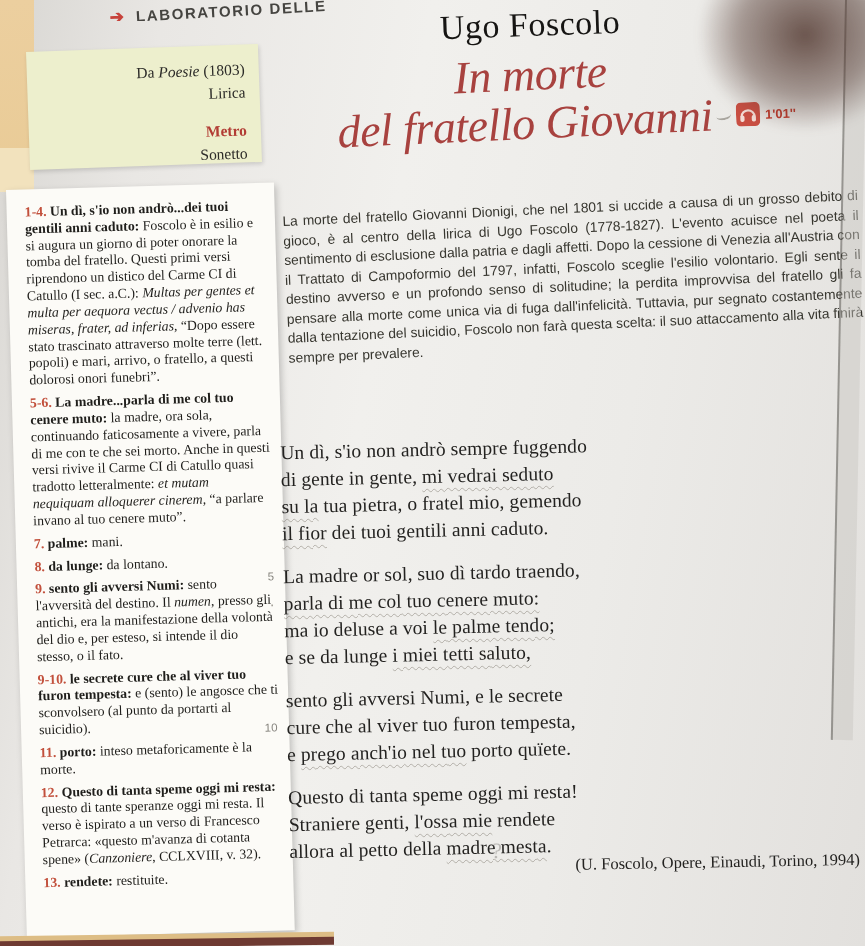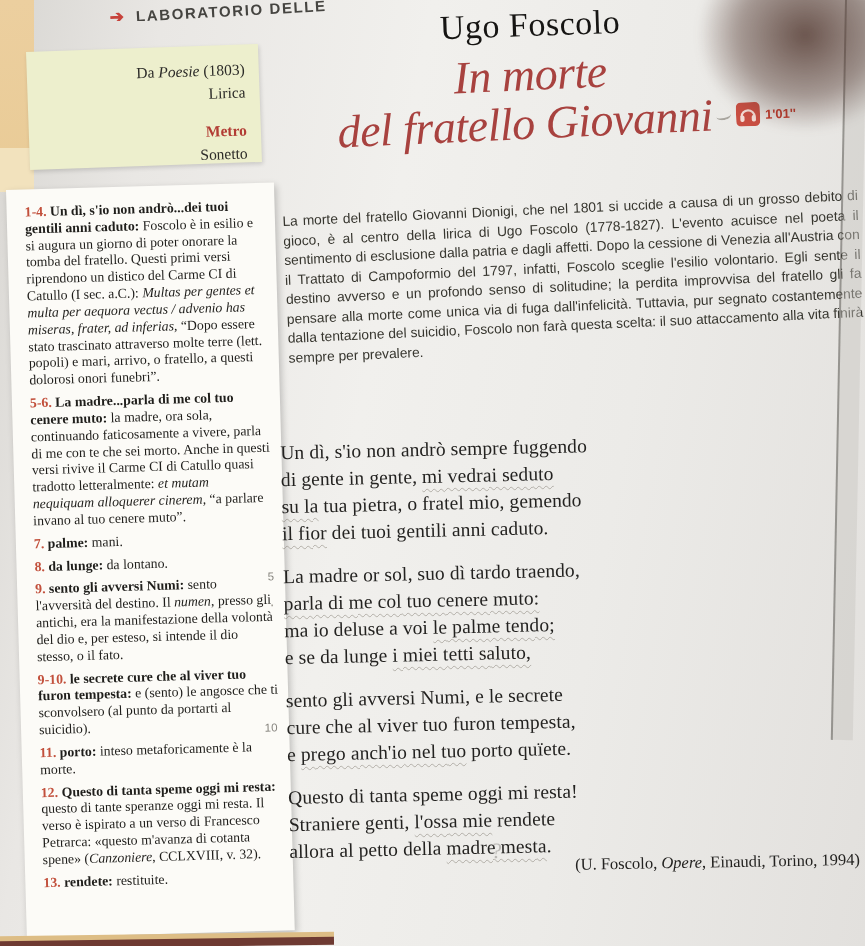--- a/index.html
+++ b/index.html
@@ -67,21 +67,21 @@
   .pdot{font-size:15px;color:#9a968e;}
   .ptext{font-size:19.5px;color:#232220;white-space:nowrap;letter-spacing:0.1px;}
   .u{text-decoration-line:underline;text-decoration-style:wavy;text-decoration-color:rgba(125,120,110,0.5);
      text-decoration-thickness:1px;text-underline-offset:5px;}
 
   .qmark{position:absolute;left:492px;top:838px;font-size:22px;color:rgba(125,123,118,0.45);transform:rotate(4deg);}
 
   
   .attribution{position:absolute;left:498px;top:853px;width:362px;text-align:right;transform:rotate(-1deg);
     font-size:16.5px;color:#232220;}
-  .attribution .it{font-style:italic;}
+  .attribution .it{}
 </style>
 </head>
 <body>
 
 <div class="photo">
 
   <div class="tan-top"></div>
   <div class="tan-pale"></div>
 
   <div class="header-clip">

